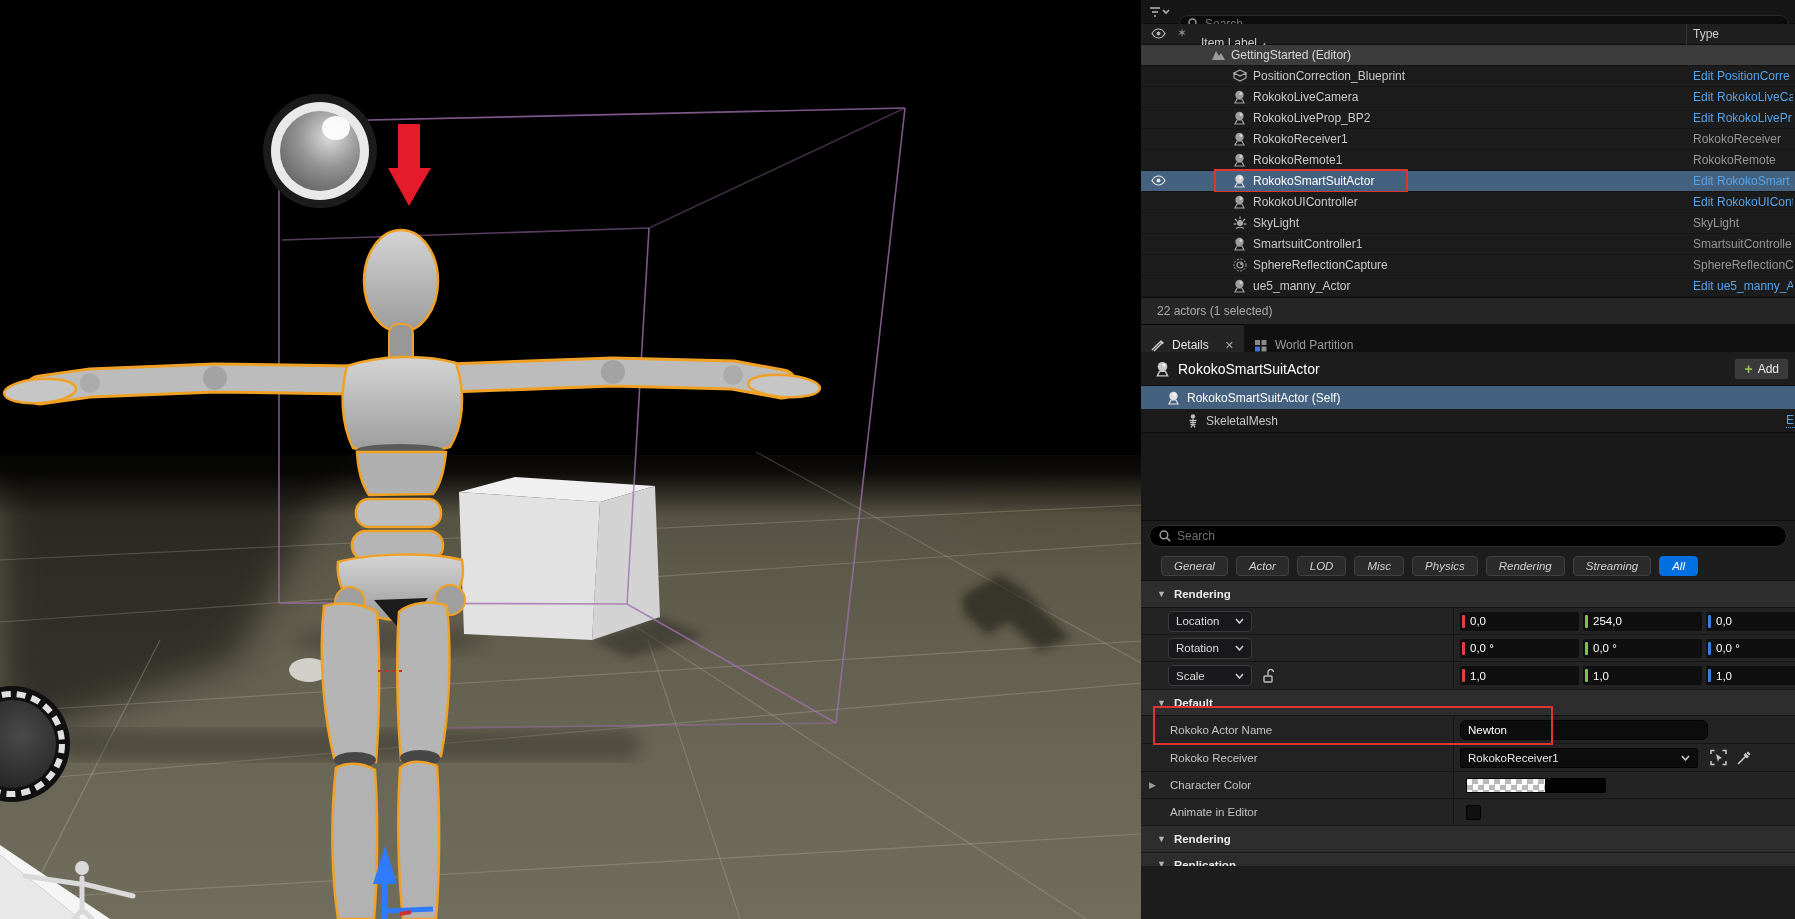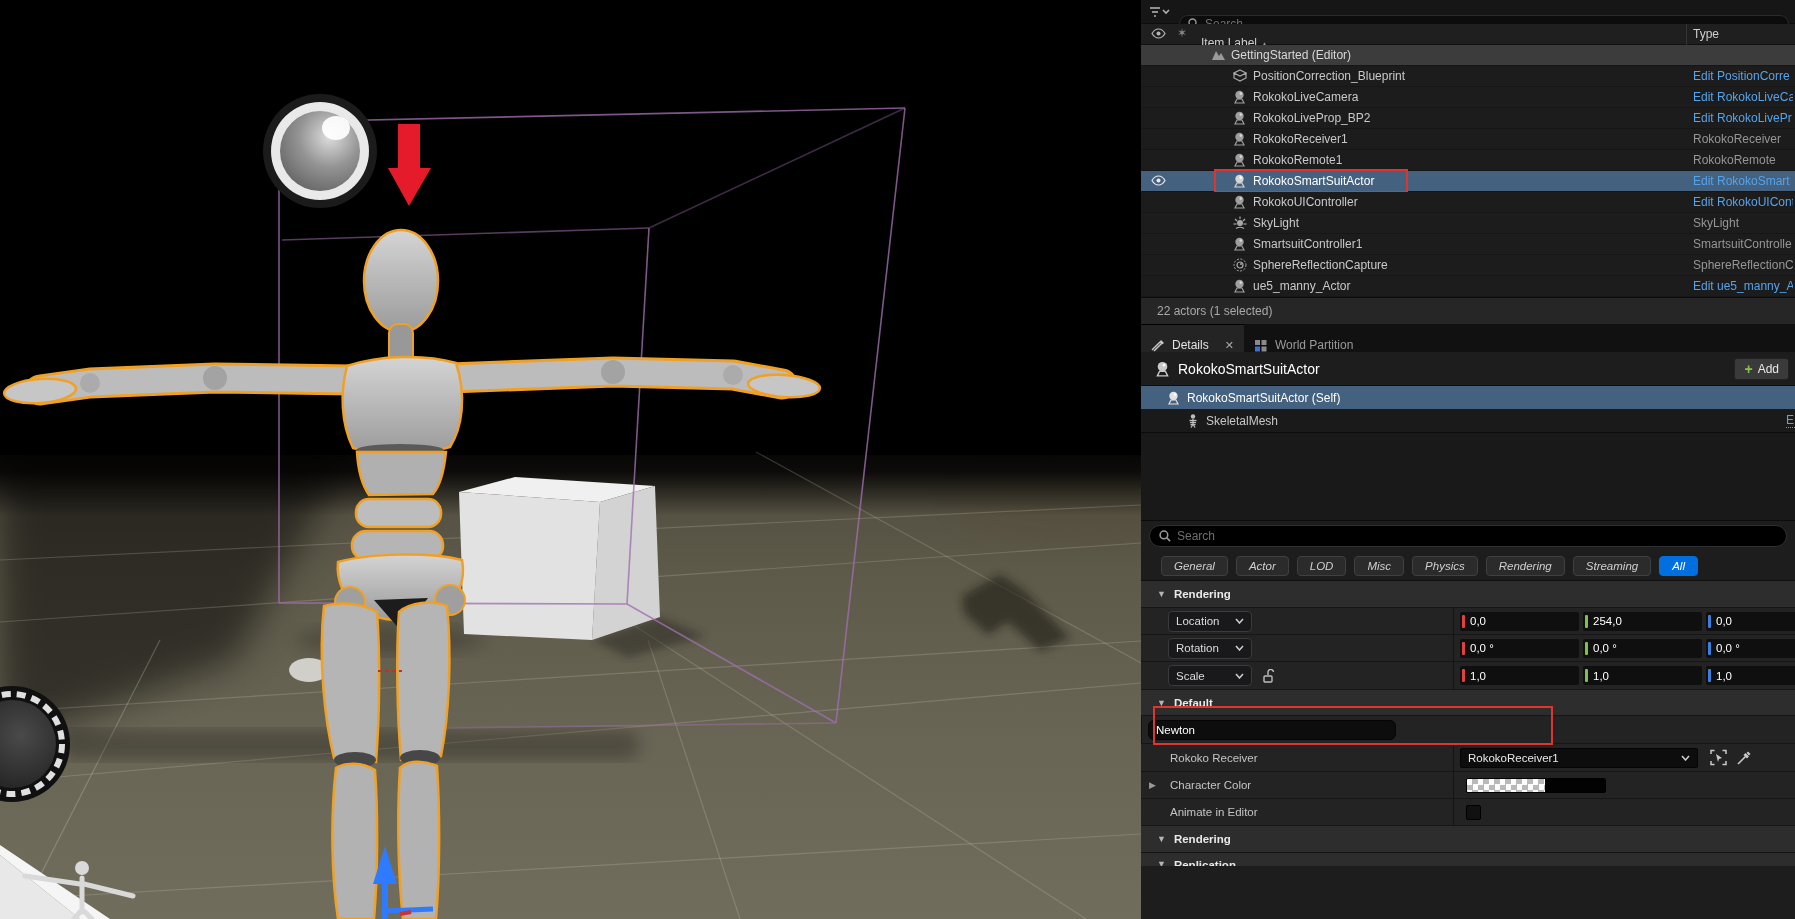--- a/index.html
+++ b/index.html
@@ -585,20 +585,23 @@
             <span class="nv">1,0</span>
           </div>
       </div>
     </div>
 
     <div class="psec" style="height:26px">
       <span class="tri">▼</span>
       <span>Default</span>
     </div>
     <div class="prow" style="height:28px">
+      <div class="plabel">
+          <span>Rokoko Actor Name</span>
+        </div>
       <div class="pval">
         <input class="txtf" type="text" value="Newton" style="">
       </div>
     </div>
     <div class="prow" style="height:28px">
       <div class="plabel">
           <span>Rokoko Receiver</span>
         </div>
       <div class="pval">
         <div class="combo">

